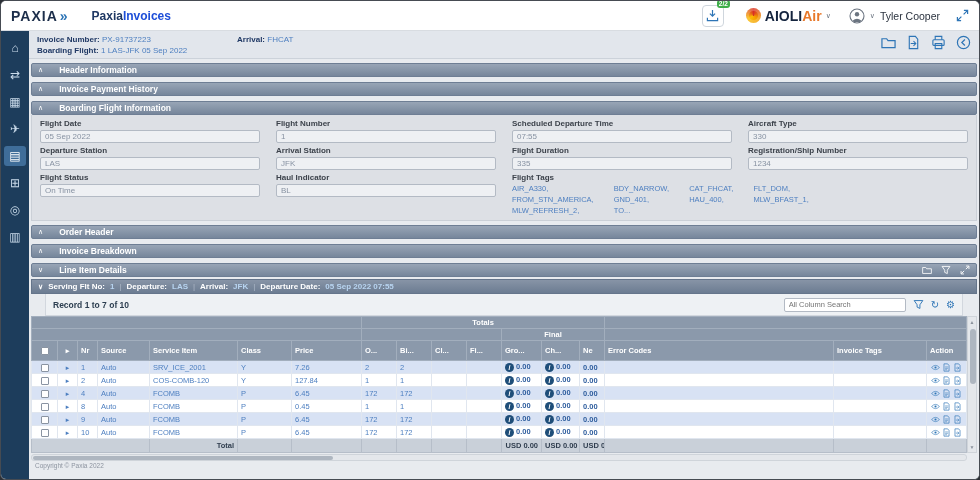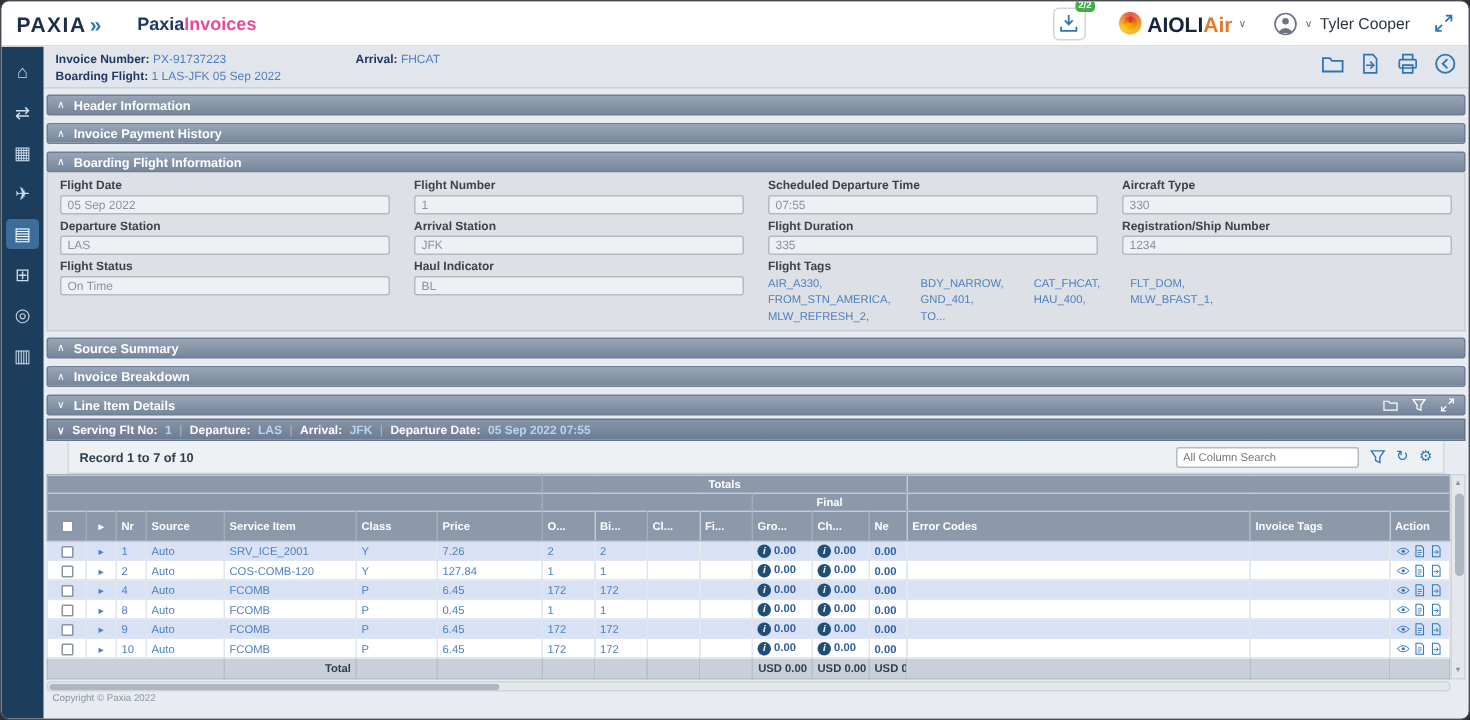--- a/index.html
+++ b/index.html
@@ -7,21 +7,21 @@
   body { font-family:"Liberation Sans", sans-serif; background:#2c3036; position:relative; overflow:hidden; }
   .window { position:absolute; inset:0; background:#e8ebef; border:1px solid #464b52; border-radius:6px; overflow:hidden; }
 
   
   .topbar { position:absolute; top:0; left:0; right:0; height:30px; background:#ffffff; border-bottom:1px solid #d8dce1; display:flex; align-items:center; padding:0 10px; z-index:5; }
   .brand { display:flex; align-items:center; gap:2px; }
   .brand-text { font-size:14px; font-weight:bold; letter-spacing:1px; color:#1c2e4a; }
   .brand-chev { color:#2e75b6; font-weight:bold; font-size:14px; letter-spacing:-2px; }
   .appname { margin-left:26px; font-size:12px; font-weight:bold; }
   .app-primary { color:#1f3864; }
-  .app-secondary { color:#ec4899; }
+  .app-secondary { color:#1d4ed8; }
   .topbar-spacer { flex:1; }
   .dl-wrap { position:relative; width:22px; height:22px; border:1px solid #cfd6dd; border-radius:4px; display:flex; align-items:center; justify-content:center; color:#2e75b6; margin-right:22px; }
   .dl-badge { position:absolute; top:-6px; right:-7px; background:#3fae49; color:#fff; font-size:6.5px; font-weight:bold; border-radius:3px; padding:1px 2px; line-height:1; }
   .org { display:flex; align-items:center; gap:4px; margin-right:18px; }
   .org-logo { width:15px; height:15px; border-radius:50%; background:conic-gradient(#d93025,#f29900,#fbbc04,#d93025); box-shadow:inset 0 0 0 3px #fff3; }
   .org-name { font-size:14px; font-weight:bold; color:#14243e; }
   .org-air { color:#e8792b; }
   .chev { color:#6b7480; font-size:7px; }
   .user { display:flex; align-items:center; gap:5px; margin-right:16px; color:#333; }
   .user-icon { width:16px; height:16px; color:#6b7480; }
@@ -39,21 +39,21 @@
   .titlebar .ic { color:#fff; }
 
   .infostrip { height:28px; background:#e2e6ec; border-bottom:1px solid #ccd2da; position:relative; padding:3px 8px; font-size:8px; }
   .info-line { line-height:11px; white-space:nowrap; }
   .lbl { color:#1f3864; font-weight:bold; }
   .val { color:#4d7fc0; }
   .caterer-block { position:absolute; left:208px; top:3px; }
   .info-icons { position:absolute; right:8px; top:4px; display:flex; gap:10px; color:#2e75b6; }
   .info-icons .ic { width:15px; height:15px; }
 
-  .bar { height:14px; margin:0 2px; background:linear-gradient(180deg,#98a5b6,#76869b); border:1px solid #6e7e94; border-radius:2px; color:#fff; font-size:8.5px; font-weight:bold; display:flex; align-items:center; gap:6px; padding:0 6px; }
+  .bar { height:14px; margin:0 2px; background:linear-gradient(180deg,#98a5b6,#76869b); border:1px solid #6e7e94; border-radius:2px; color:#fff; font-size:8.5px; font-weight:bold; display:flex; align-items:center; gap:16px; padding:0 6px; }
   .bar .chv { font-size:7px; font-weight:normal; }
   .bar-icons { margin-left:auto; display:flex; gap:9px; align-items:center; }
   .bar-icons .ic { width:10px; height:10px; color:#fff; }
   .mt4 { margin-top:4px; } .mt5 { margin-top:5px; }
 
   
   .formwrap { background:#dde0e5; margin:0 2px; border:1px solid #cbd0d7; border-top:none; padding:4px 8px 5px; }
   .form-grid { display:grid; grid-template-columns:repeat(4,1fr); column-gap:16px; row-gap:3px; }
   .field label { display:block; font-size:8px; font-weight:bold; color:#3c424b; margin-bottom:2px; }
   .inp { height:13px; background:#eef0f3; border:1px solid #b3bac4; border-radius:2px; font-size:8px; color:#8792a2; padding:0 4px; line-height:11px; overflow:hidden; white-space:nowrap; }
@@ -306,21 +306,21 @@
             <span>MLW_BFAST_1,</span>
             <span>MLW_REFRESH_2,</span>
             <span>TO...</span>
           </div>
         </div>
       </div>
     </div>
 
     <div class="bar mt4">
       <span class="chv">∧</span>
-      <span>Source Summary</span>
+      <span>Order Header</span>
     </div>
 
     <div class="bar mt5">
       <span class="chv">∧</span>
       <span>Invoice Breakdown</span>
     </div>
 
     <div class="bar mt5">
       <span class="chv">∨</span>
       <span>Line Item Details</span>

